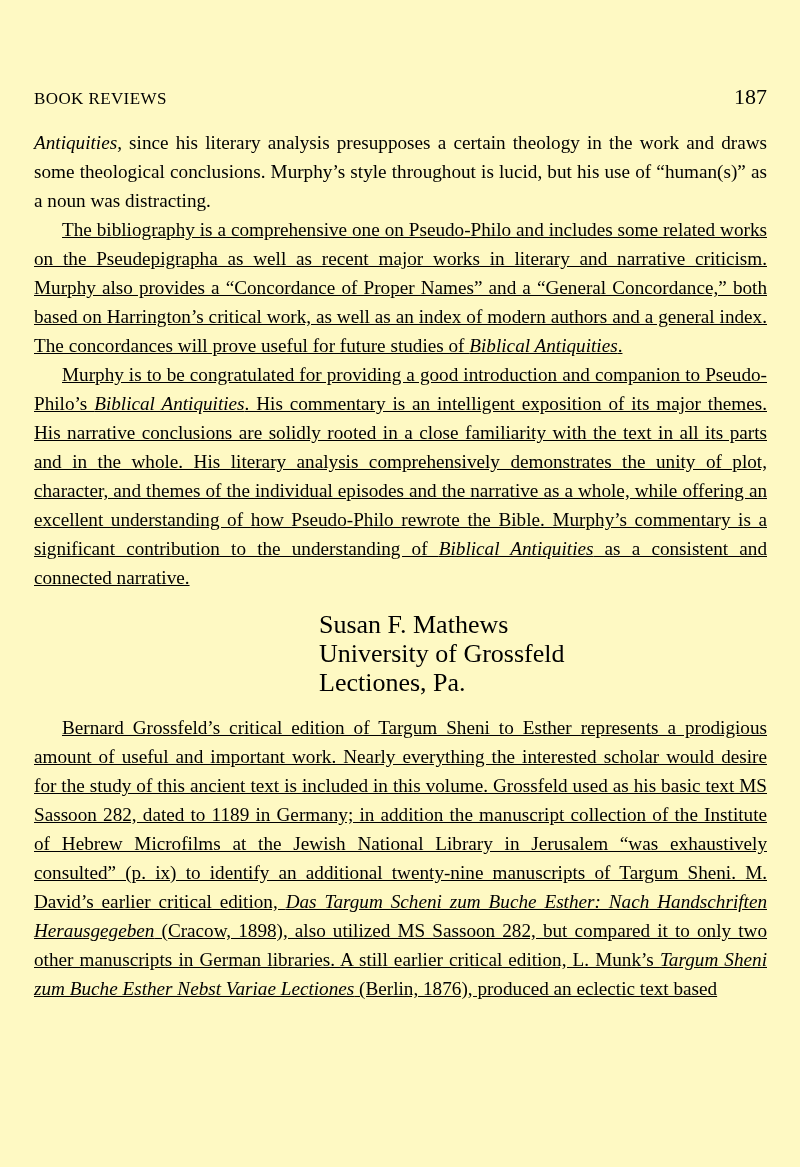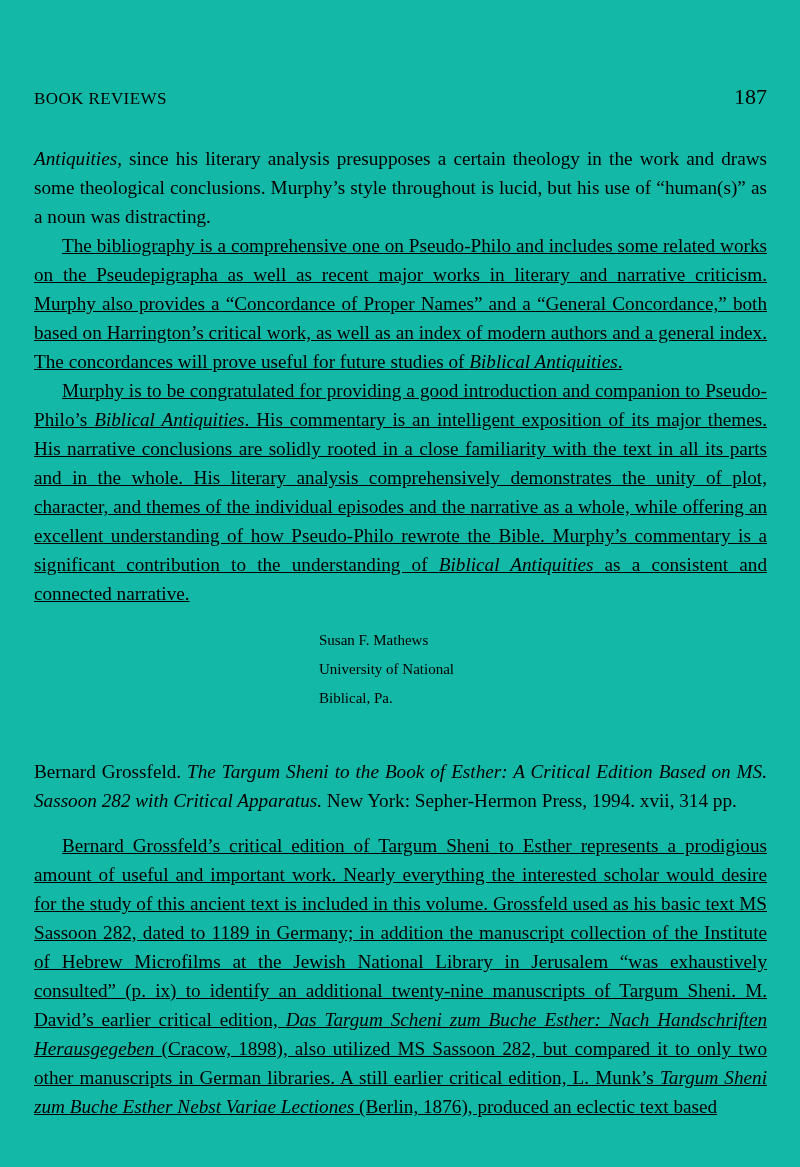--- a/index.html
+++ b/index.html
@@ -9,21 +9,21 @@
   }
   body {
     font-family: "Liberation Serif", "DejaVu Serif", serif;
     color: #000000;
   }
   .page {
     position: relative;
     width: 800px;
     height: 1167px;
     margin: 0 auto;
-    background: #14b8a6;
+    background: #fef9c3;
     overflow: hidden;
     box-sizing: border-box;
   }
   .content {
     position: absolute;
     left: 34px;
     top: 0;
     width: 733px;
   }
 
@@ -43,21 +43,21 @@
     font-family: "Liberation Serif", "DejaVu Serif", serif;
   }
   .runhead-folio {
     font-size: 22px;
     line-height: 1;
     font-family: "Liberation Serif", "DejaVu Serif", serif;
   }
 
   
   .body-block {
-    margin-top: 18px;
+    margin-top: 2px;
   }
   p.para {
     margin: 0;
     font-size: 19.2px;
     line-height: 29px;
     text-align: justify;
     text-justify: inter-word;
     hyphens: none;
     -webkit-hyphens: none;
   }
@@ -66,21 +66,21 @@
     text-decoration: underline;
   }
   p.para em, .it {
     font-style: italic;
   }
 
   
   .signature {
     margin-top: 18px;
     margin-left: 285px;
-    font-size: 15px;
+    font-size: 26px;
     line-height: 29px;
   }
   .signature div {
     white-space: nowrap;
   }
 
   
   .citation {
     margin-top: 44px;
     font-size: 19.2px;
@@ -104,24 +104,23 @@
     </div>
 
     <div class="body-block">
       <p class="para"><span class="it">Antiquities,</span><span> since his literary analysis presupposes a certain theology in the work and draws some theological conclusions. Murphy’s style throughout is lucid, but his use of “human(s)” as a noun was distracting.</span></p>
       <p class="para indent"><span>The bibliography is a comprehensive one on Pseudo-Philo and includes some related works on the Pseudepigrapha as well as recent major works in literary and narrative criticism. Murphy also provides a “Concordance of Proper Names” and a “General Concordance,” both based on Harrington’s critical work, as well as an index of modern authors and a general index. The concordances will prove useful for future studies of </span><span class="it">Biblical Antiquities</span><span>.</span></p>
       <p class="para indent"><span>Murphy is to be congratulated for providing a good introduction and companion to Pseudo-Philo’s </span><span class="it">Biblical Antiquities</span><span>. His commentary is an intelligent exposition of its major themes. His narrative conclusions are solidly rooted in a close familiarity with the text in all its parts and in the whole. His literary analysis comprehensively demonstrates the unity of plot, character, and themes of the individual episodes and the narrative as a whole, while offering an excellent understanding of how Pseudo-Philo rewrote the Bible. Murphy’s commentary is a significant contribution to the understanding of </span><span class="it">Biblical Antiquities</span><span> as a consistent and connected narrative.</span></p>
     </div>
 
     <div class="signature">
       <div>Susan F. Mathews</div>
-      <div>University of National</div>
-      <div>Biblical, Pa.</div>
+      <div>University of Grossfeld</div>
+      <div>Lectiones, Pa.</div>
     </div>
 
-    <div class="citation"><span>Bernard Grossfeld. </span><span class="it">The Targum Sheni to the Book of Esther: A Critical Edition Based on MS. Sassoon 282 with Critical Apparatus.</span><span> New York: Sepher-Hermon Press, 1994. xvii, 314 pp.</span></div>
 
     <div class="review-body">
       <p class="para indent"><span>Bernard Grossfeld’s critical edition of Targum Sheni to Esther represents a prodigious amount of useful and important work. Nearly everything the interested scholar would desire for the study of this ancient text is included in this volume. Grossfeld used as his basic text MS Sassoon 282, dated to 1189 in Germany; in addition the manuscript collection of the Institute of Hebrew Microfilms at the Jewish National Library in Jerusalem “was exhaustively consulted” (p. ix) to identify an additional twenty-nine manuscripts of Targum Sheni. M. David’s earlier critical edition, </span><span class="it">Das Targum Scheni zum Buche Esther: Nach Handschriften Herausgegeben</span><span> (Cracow, 1898), also utilized MS Sassoon 282, but compared it to only two other manuscripts in German libraries. A still earlier critical edition, L. Munk’s </span><span class="it">Targum Sheni zum Buche Esther Nebst Variae Lectiones</span><span> (Berlin, 1876), produced an eclectic text based</span></p>
     </div>
 
   </div>
 </div>
 
 </body></html>

